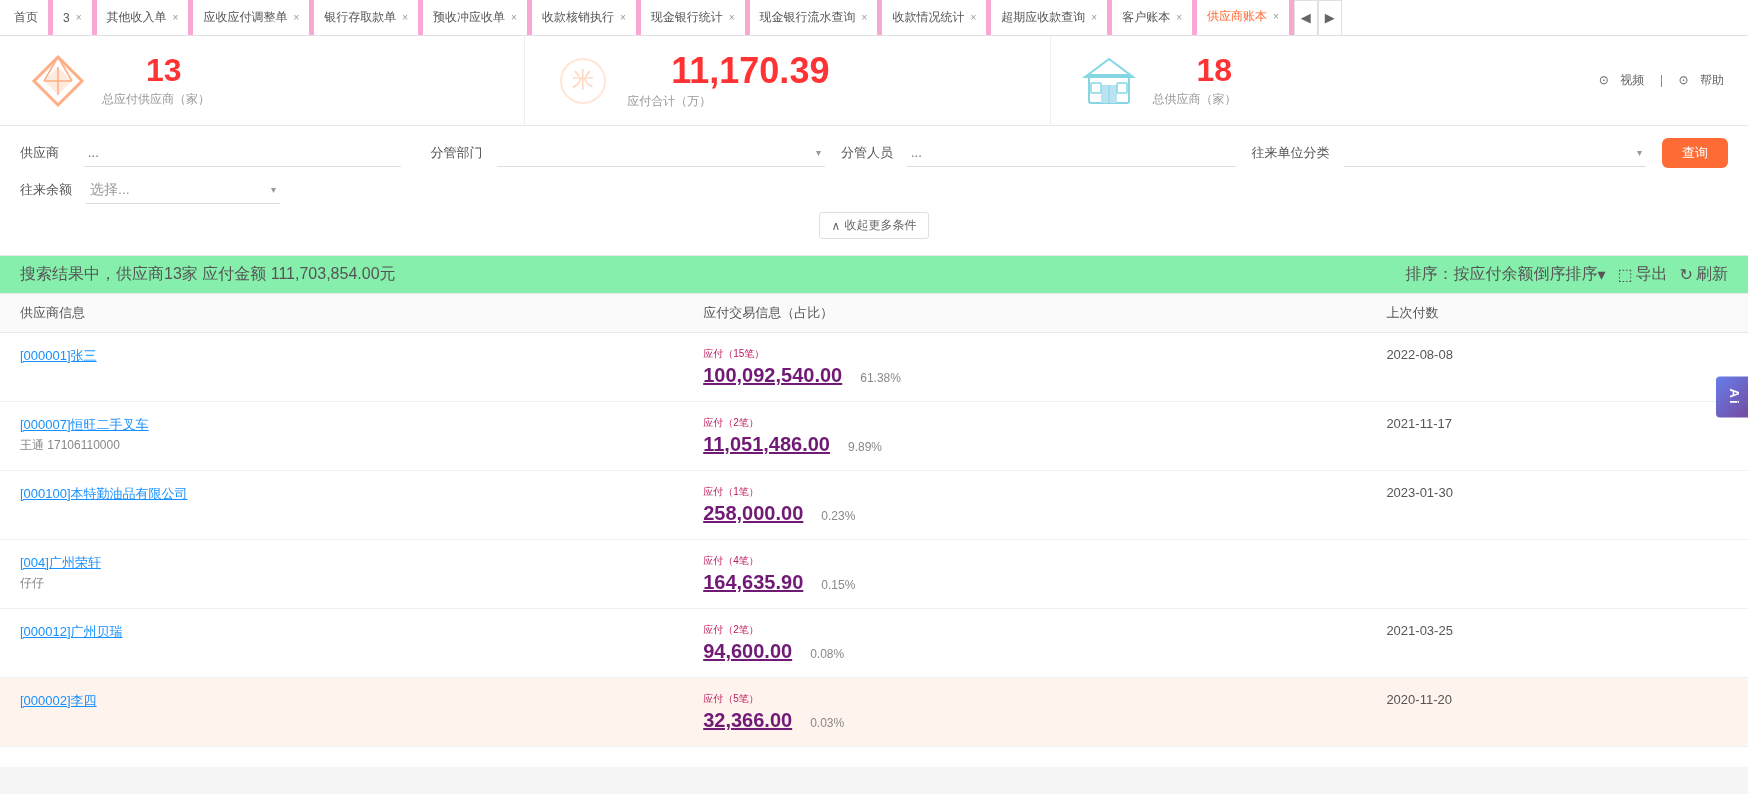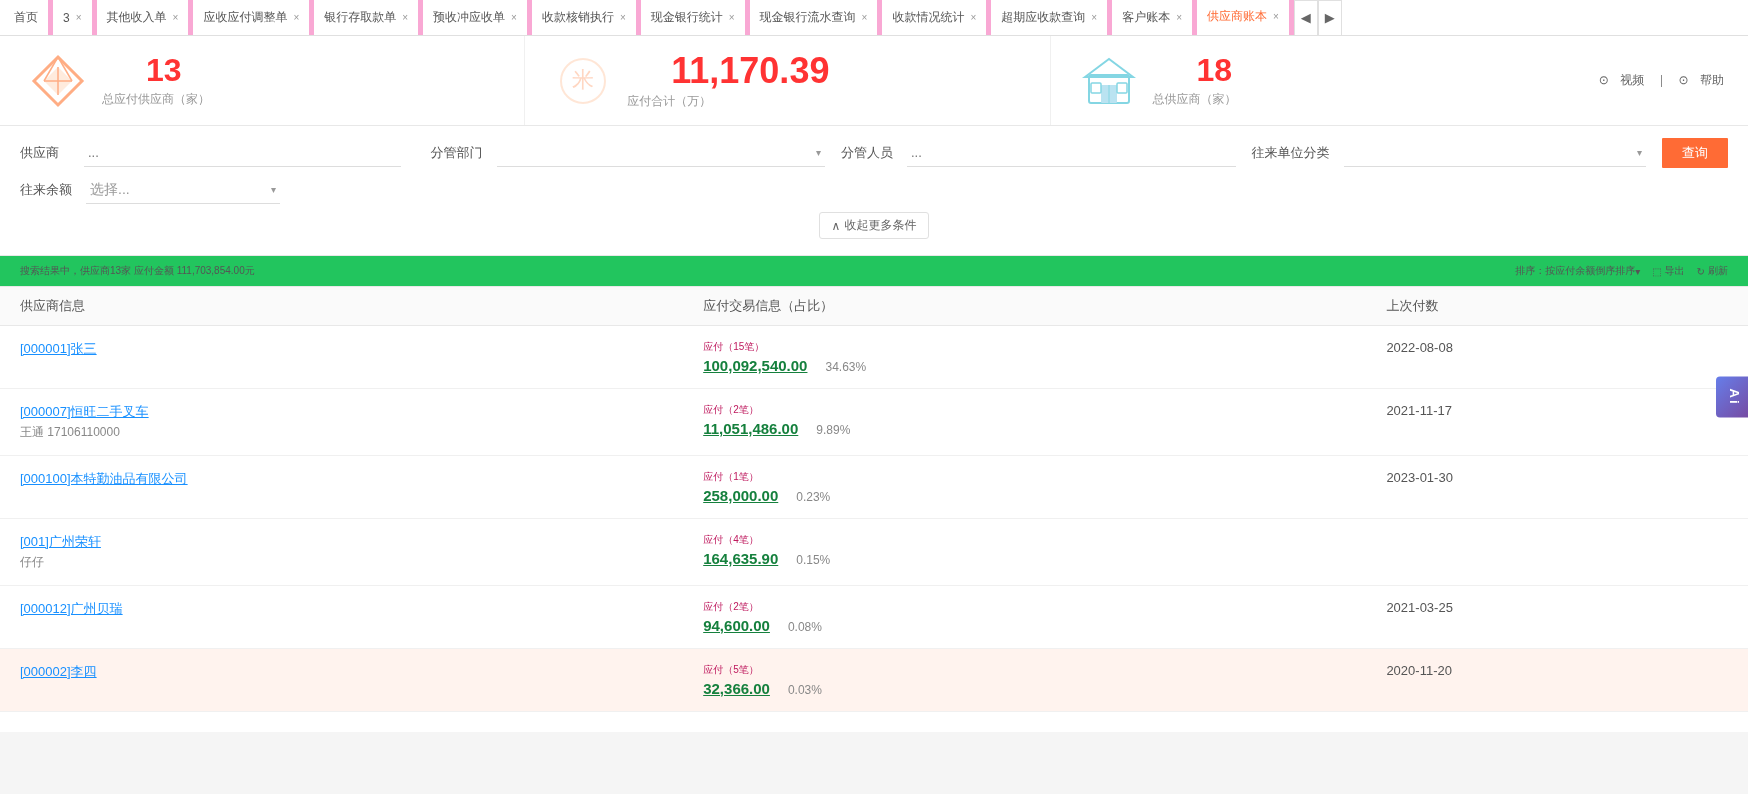--- a/index.html
+++ b/index.html
@@ -137,21 +137,21 @@
       justify-content: space-between;
       padding: 0 4px;
     }
     .filter-select-text { font-size: 14px; color: #999; }
     .dropdown-arrow { color: #999; font-size: 10px; }
     .btn-query {
       background: #ff6b35;
       color: #fff;
       border: none;
       padding: 6px 20px;
-      border-radius: 1px;
+      border-radius: 6px;
       cursor: pointer;
       font-size: 13px;
       white-space: nowrap;
     }
     .collapse-btn {
       display: flex;
       align-items: center;
       justify-content: center;
       gap: 4px;
       font-size: 12px;
@@ -164,23 +164,23 @@
       margin: 4px auto 8px;
       width: fit-content;
     }
 
     
     .results-bar {
       display: flex;
       align-items: center;
       justify-content: space-between;
       padding: 8px 20px;
-      background: #22c55e;
+      background: #86efac;
       border-bottom: 1px solid #e8e8e8;
-      font-size: 10px;
+      font-size: 16px;
     }
     .results-info { color: #555; }
     .results-actions {
       display: flex;
       align-items: center;
       gap: 12px;
       color: #555;
     }
     .sort-btn {
       display: flex;
@@ -230,22 +230,22 @@
       font-size: 12px;
       color: #888;
       margin-top: 3px;
     }
     .transaction-info {}
     .transaction-label {
       font-size: 10px;
       color: #be185d;
     }
     .transaction-amount {
-      font-size: 15px;
-      color: #15803d;
+      font-size: 20px;
+      color: #701a75;
       font-weight: bold;
       margin-top: 3px;
       text-decoration: underline;
       cursor: pointer;
     }
     .transaction-percent {
       font-size: 12px;
       color: #888;
       margin-left: 10px;
     }
@@ -481,21 +481,21 @@
   <div id="table-body">
       <div class="table-row">
       <div>
         <a class="supplier-link">[000001]张三</a>
         
       </div>
       <div class="transaction-info">
         <div class="transaction-label">应付（15笔）</div>
         <div class="transaction-row">
           <span class="transaction-amount">100,092,540.00</span>
-          <span class="transaction-percent">34.63%</span>
+          <span class="transaction-percent">61.38%</span>
         </div>
       </div>
       <div class="last-payment">2022-08-08</div>
     </div>
       <div class="table-row">
       <div>
         <a class="supplier-link">[000007]恒旺二手叉车</a>
         <div class="supplier-sub">王通  17106110000</div>
       </div>
       <div class="transaction-info">
@@ -516,21 +516,21 @@
         <div class="transaction-label">应付（1笔）</div>
         <div class="transaction-row">
           <span class="transaction-amount">258,000.00</span>
           <span class="transaction-percent">0.23%</span>
         </div>
       </div>
       <div class="last-payment">2023-01-30</div>
     </div>
       <div class="table-row">
       <div>
-        <a class="supplier-link">[001]广州荣轩</a>
+        <a class="supplier-link">[004]广州荣轩</a>
         <div class="supplier-sub">仔仔</div>
       </div>
       <div class="transaction-info">
         <div class="transaction-label">应付（4笔）</div>
         <div class="transaction-row">
           <span class="transaction-amount">164,635.90</span>
           <span class="transaction-percent">0.15%</span>
         </div>
       </div>
       <div class="last-payment"></div>

